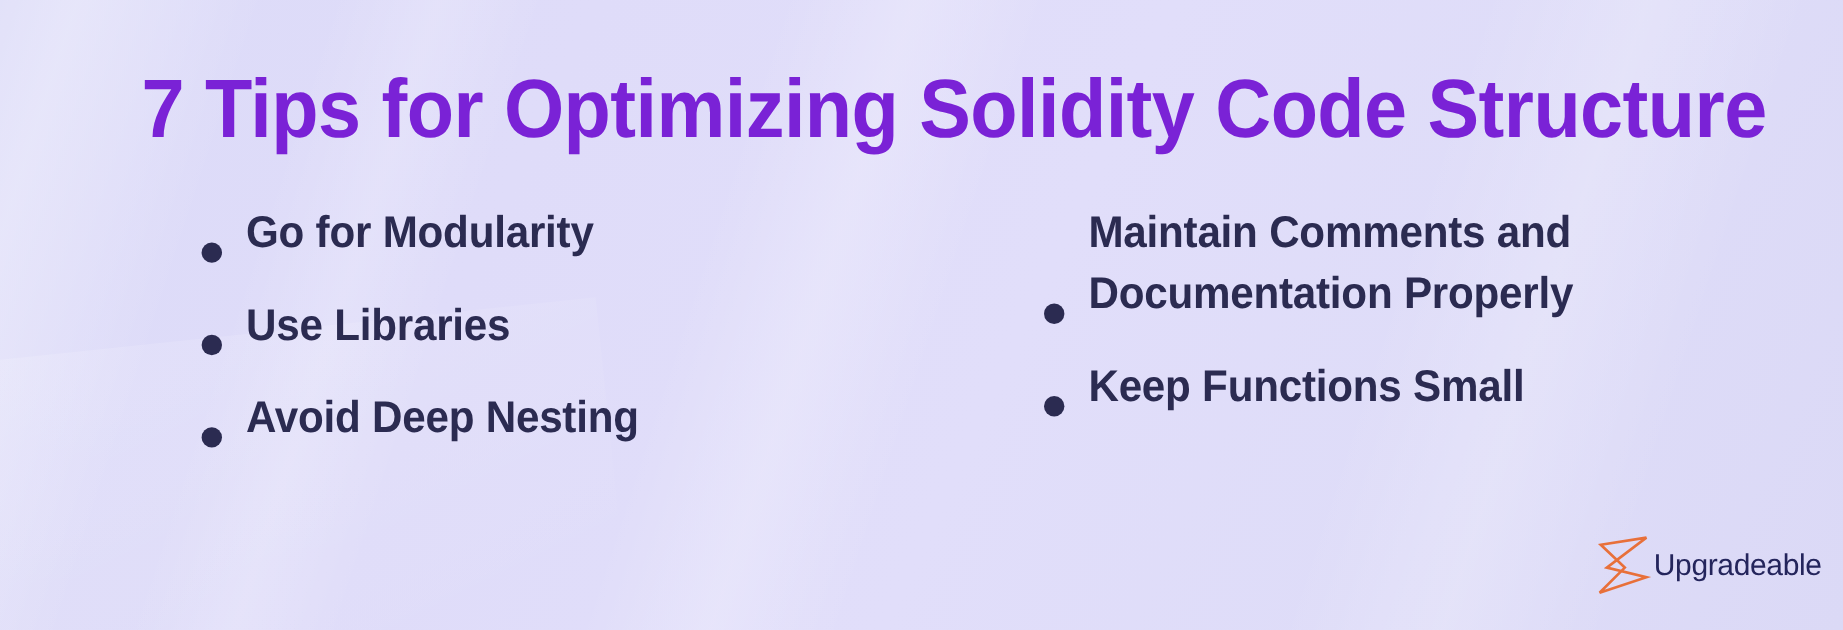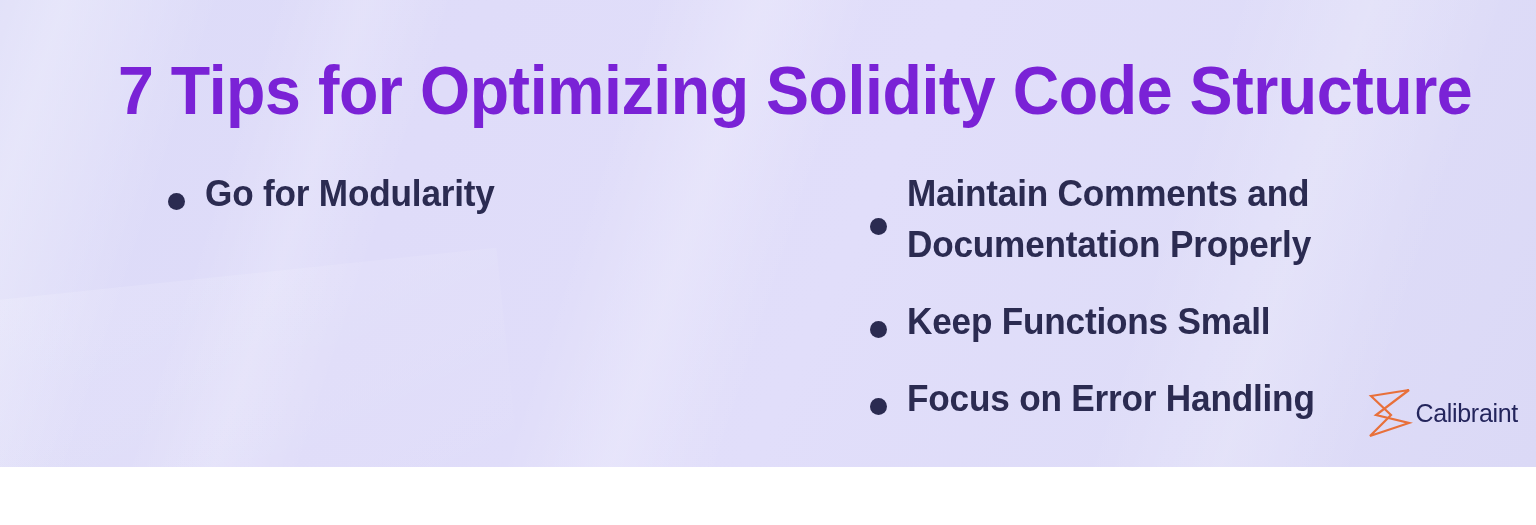--- a/index.html
+++ b/index.html
@@ -9,21 +9,21 @@
   body {
     width: 1536px;
     height: 525px;
     overflow: hidden;
     font-family: "Liberation Sans", sans-serif;
   }
 
   #infographic {
     position: relative;
     width: 1536px;
-    height: 467px;
+    height: 525px;
     background: linear-gradient(115deg, #dcdbf8 0%, #dfdcf9 28%, #e1defa 55%, #dedcf8 78%, #dbd9f6 100%);
     overflow: hidden;
   }
 
   
   .bg-band {
     position: absolute;
     pointer-events: none;
   }
   .bg-band-1 {
@@ -90,21 +90,21 @@
   
   .column {
     position: absolute;
     top: 168px;
   }
   #left-column  { left: 168px;  width: 660px; }
   #right-column { left: 870px;  width: 640px; }
 
   .tip-item {
     display: flex;
-    align-items: center;
+    align-items: flex-end;
     margin-bottom: 26px;
   }
   .bullet-dot {
     flex: 0 0 auto;
     width: 17px;
     height: 17px;
     border-radius: 50%;
     background: #2b2b51;
     margin-top: 15px;
     margin-right: 20px;
@@ -152,37 +152,41 @@
   <div class="bg-band bg-band-4"></div>
   <div class="bg-wedge"></div>
 
   <h1 id="title">7 Tips for Optimizing Solidity Code Structure</h1>
 
   <div id="left-column" class="column">
     <div class="tip-item">
       <span class="bullet-dot"></span>
       <span class="tip-label">Go for Modularity</span>
     </div>
+    <div class="tip-item">
+      <span class="bullet-dot"></span>
+      <span class="tip-label">Use Libraries</span>
+    </div>
+    <div class="tip-item">
+      <span class="bullet-dot"></span>
+      <span class="tip-label">Avoid Deep Nesting</span>
+    </div>
   </div>
 
   <div id="right-column" class="column">
     <div class="tip-item">
       <span class="bullet-dot"></span>
       <span class="tip-label">Maintain Comments and Documentation Properly</span>
     </div>
     <div class="tip-item">
       <span class="bullet-dot"></span>
       <span class="tip-label">Keep Functions Small</span>
     </div>
-    <div class="tip-item">
-      <span class="bullet-dot"></span>
-      <span class="tip-label">Focus on Error Handling</span>
-    </div>
   </div>
 
   <div id="logo">
     <svg id="logo-mark" viewBox="0 0 46 52">
       <path d="M4 9 L42 3 L9 28 L42 36 L3 49 L24 28 Z" fill="none" stroke="#e8703a" stroke-width="2.2" stroke-linejoin="miter" stroke-linecap="butt"></path>
     </svg>
-    <span id="logo-text">Calibraint</span>
+    <span id="logo-text">Upgradeable</span>
   </div>
 
 </div>
 
 </body></html>

